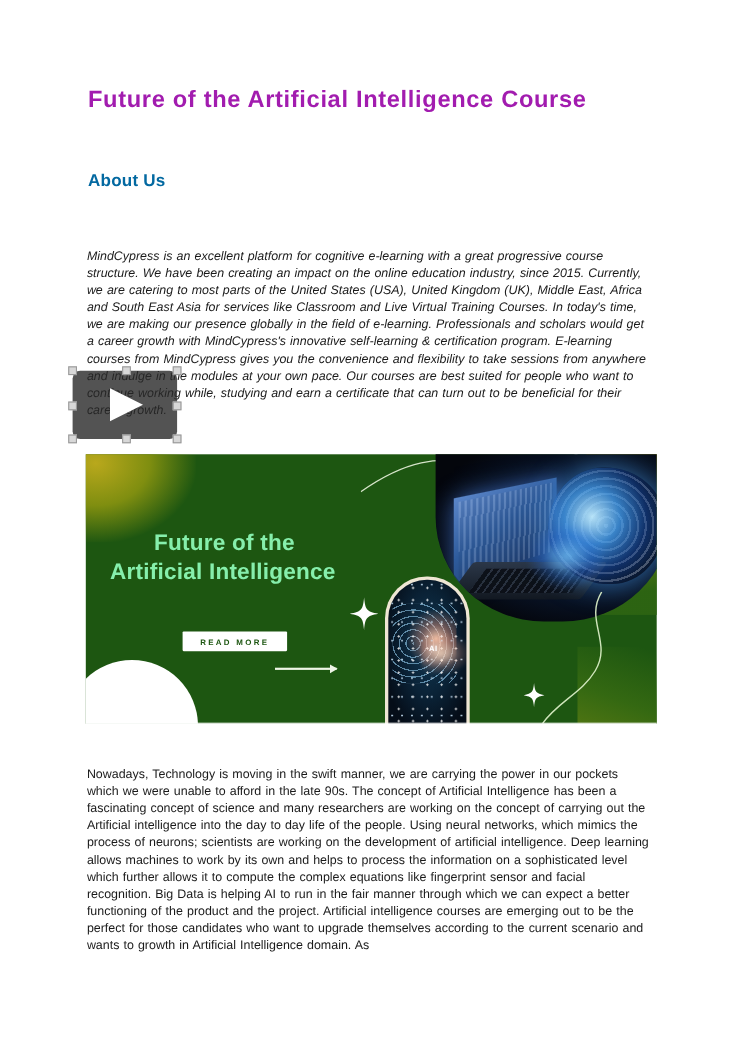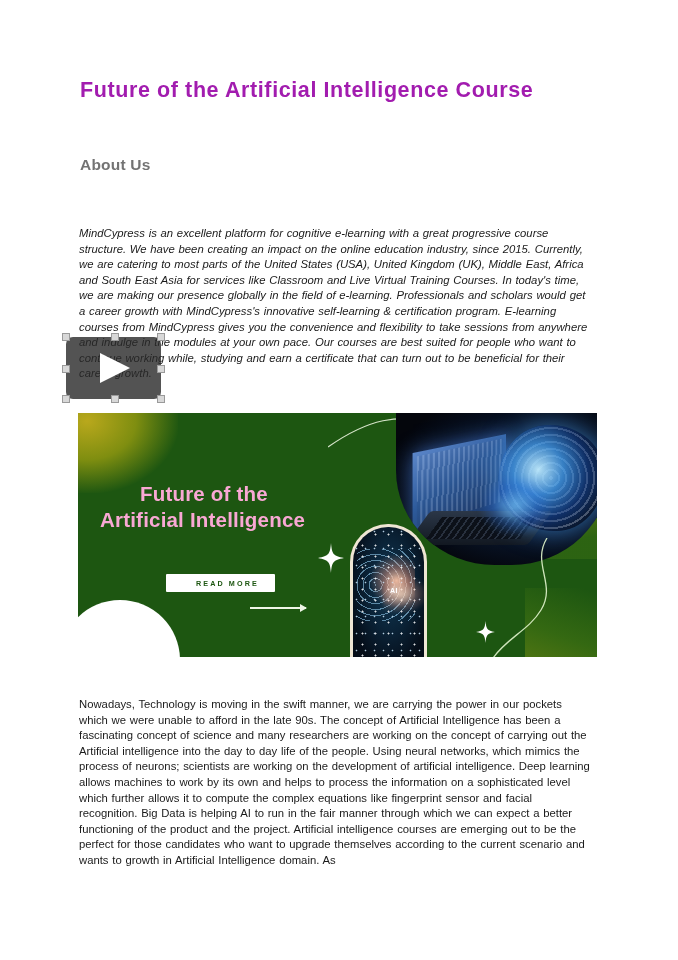--- a/index.html
+++ b/index.html
@@ -35,21 +35,21 @@
     line-height: 1.2;
   }
 
   .section-heading {
     position: absolute;
     left: 80px;
     top: 156px;
     font-size: 15.5px;
     font-weight: bold;
     letter-spacing: 0.2px;
-    color: #737373;
+    color: #0369a1;
   }
 
   .body-para {
     position: absolute;
     left: 79px;
     width: 512px;
     font-size: 11.3px;
     line-height: 15.55px;
     color: #1a1a1a;
     text-align: left;
@@ -142,40 +142,40 @@
     left: 0; bottom: -3px;
     width: 100%; height: 4px;
     background: #ffffff;
   }
 
   .banner-title {
     position: absolute;
     left: 22px;
     top: 68px;
     width: 290px;
-    color: #f9a8d4;
+    color: #86efac;
     font-size: 20.5px;
     font-weight: bold;
     line-height: 26px;
     letter-spacing: 0.2px;
   }
   .banner-title .l1 { display: block; padding-left: 40px; }
   .banner-title .l2 { display: block; padding-left: 0px; }
   .banner-title .l3 { display: block; padding-left: 72px; }
 
   .read-more {
     position: absolute;
     left: 88px;
     top: 161px;
     background: #ffffff;
     color: #1d5611;
     font-size: 7.2px;
     font-weight: bold;
     letter-spacing: 2.1px;
-    padding: 5px 16px 4px 30px;
+    padding: 5px 16px 4px 16px;
     border-radius: 1px;
     white-space: nowrap;
   }
 
   .banner-arrow {
     position: absolute;
     left: 172px;
     top: 194px;
     width: 56px;
     height: 2px;

